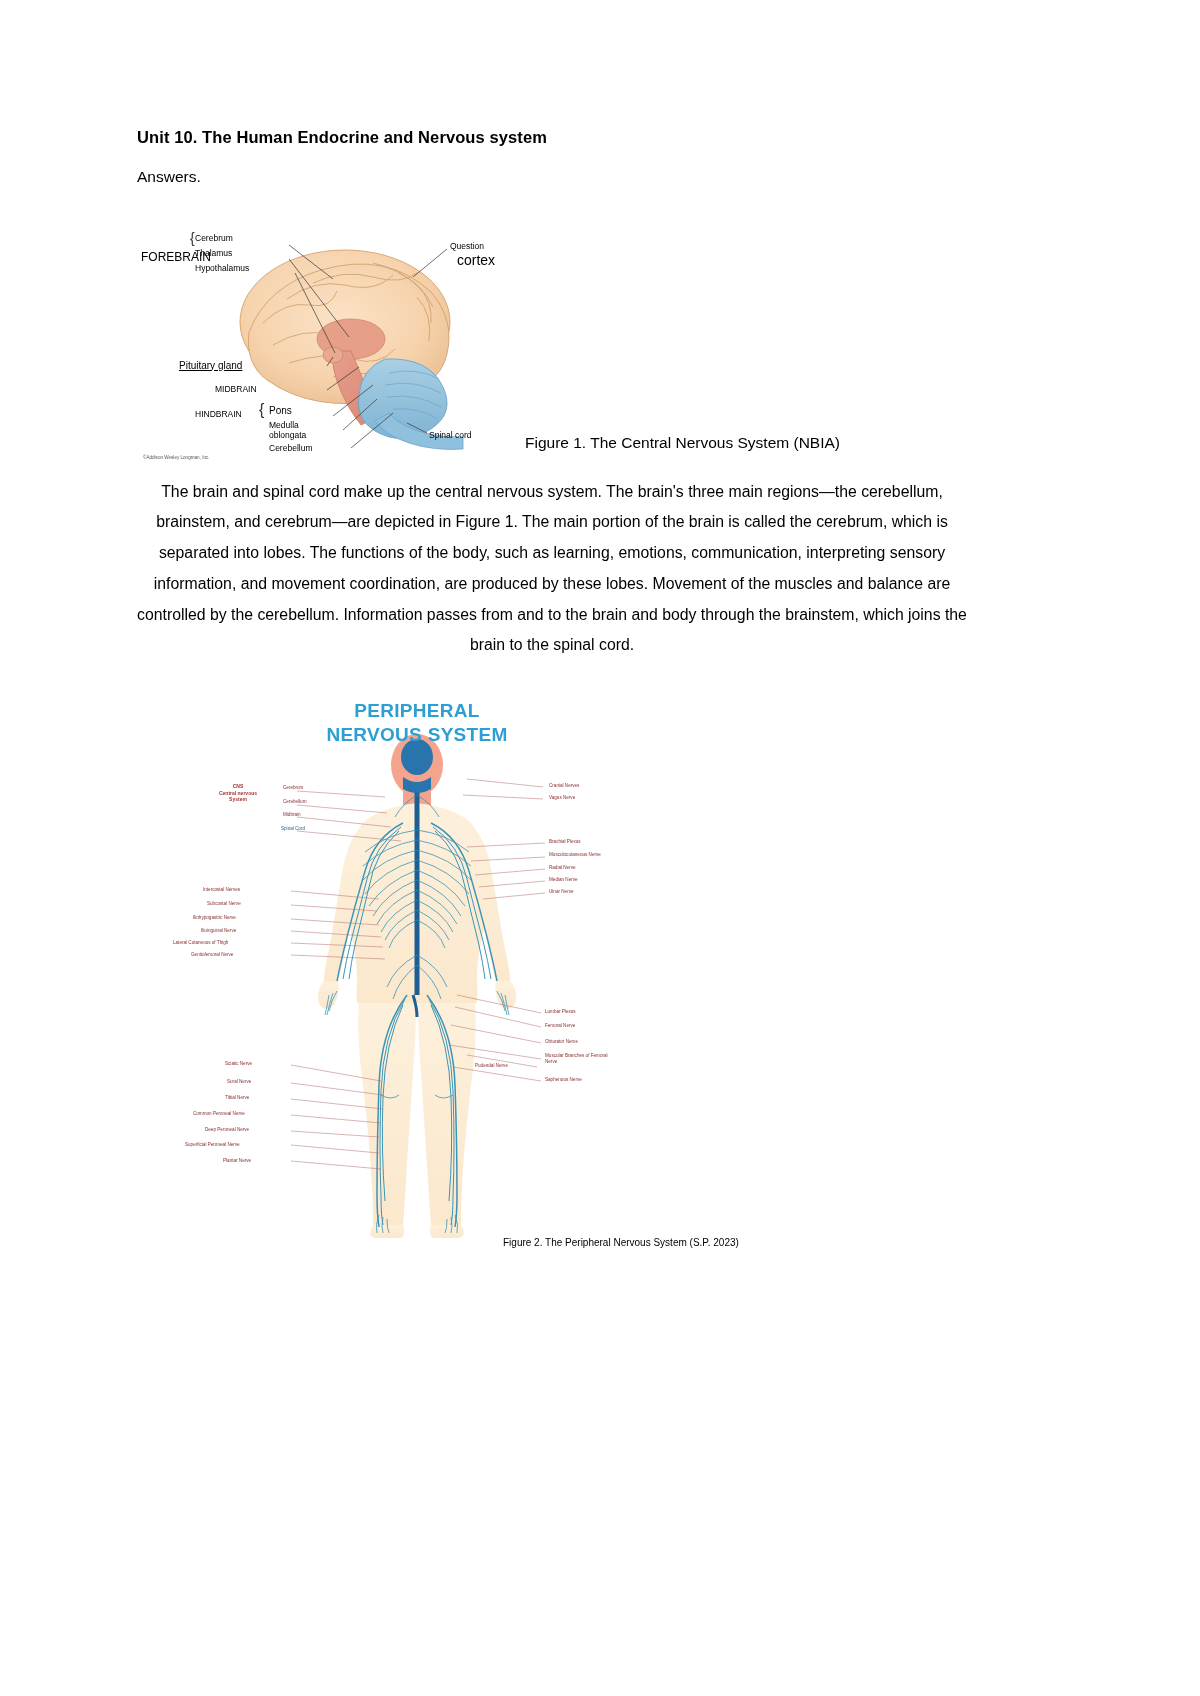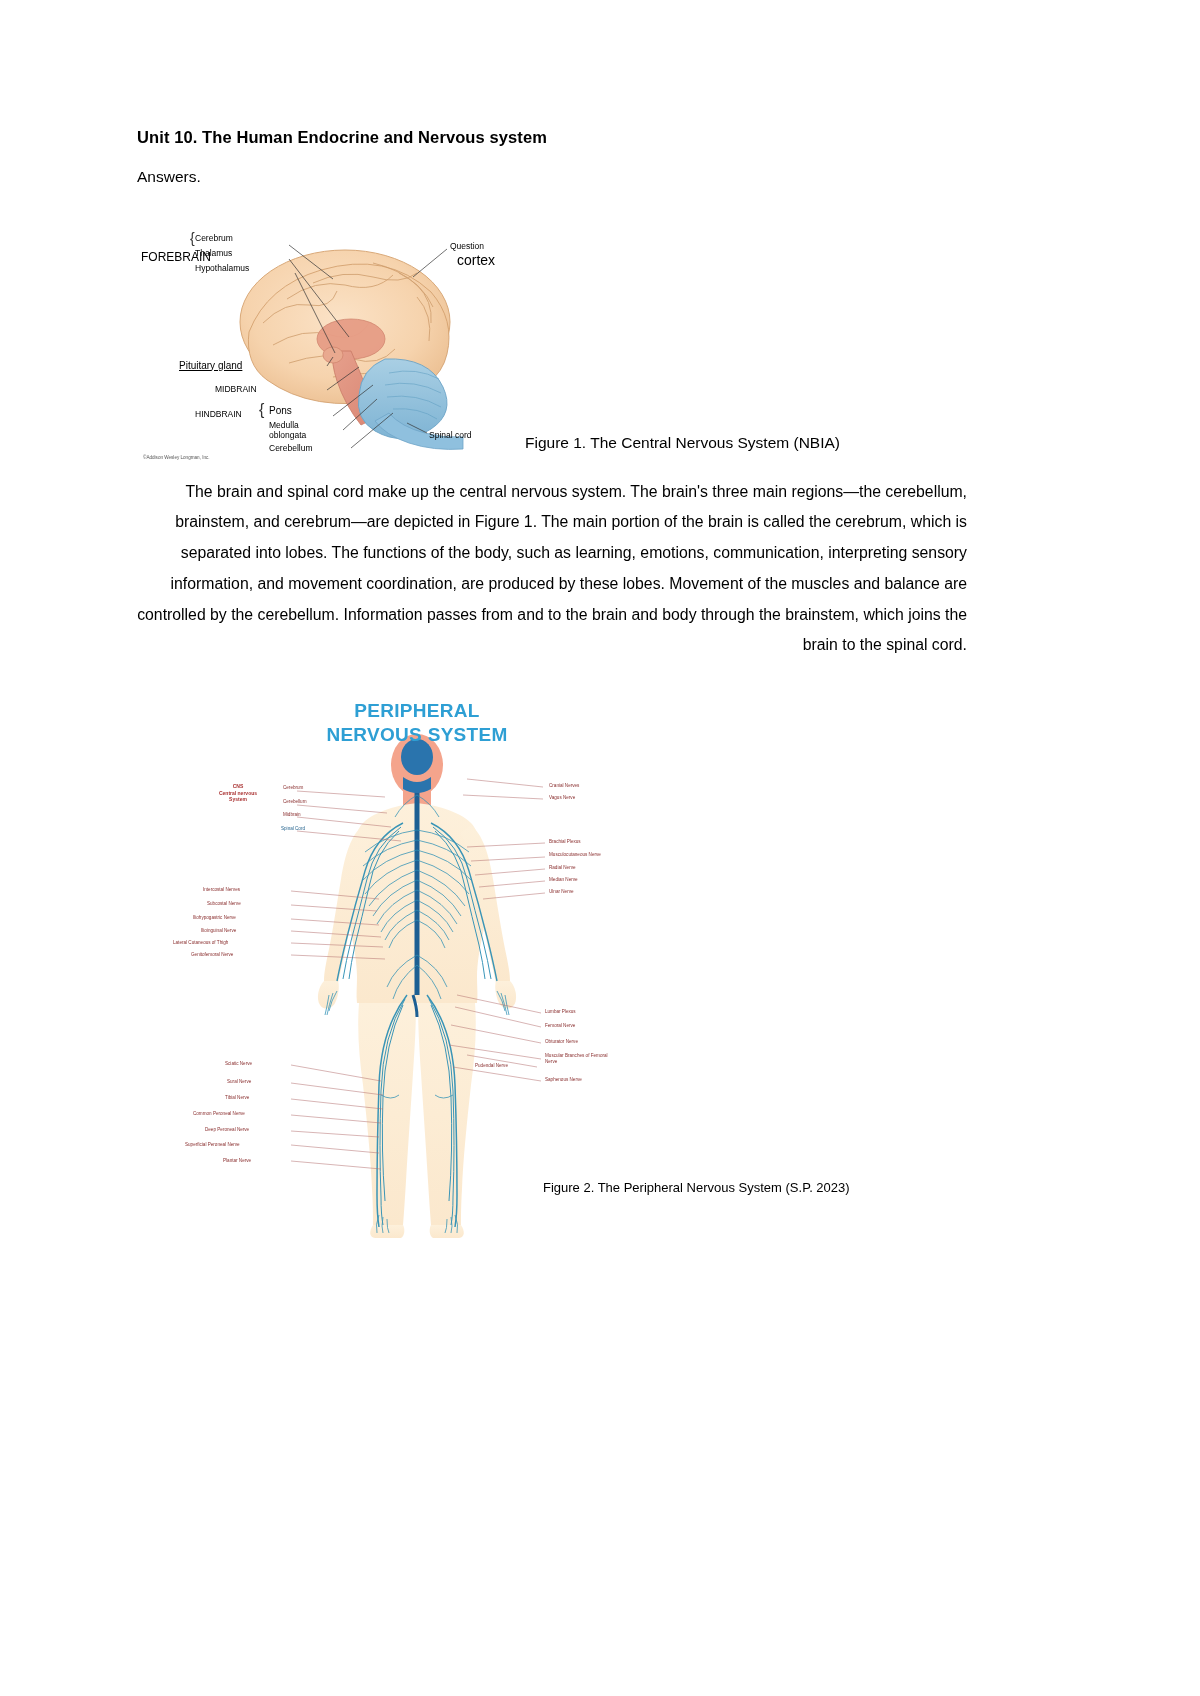--- a/index.html
+++ b/index.html
@@ -36,21 +36,21 @@
   }
   .para {
     font-size: 15.5px;
     line-height: 1.0;
     margin: 0 0 22px 0;
   }
   .body-para {
     font-size: 15.8px;
     line-height: 1.95;
     margin: 0;
-    text-align: right;
+    text-align: center;
   }
 
   
   .fig1-wrap {
     position: relative;
     margin-top: 42px;
     height: 250px;
   }
   .fig1 {
     position: absolute;
@@ -81,24 +81,23 @@
     left: 30px;
     top: 0;
     width: 500px;
     height: 545px;
     background: #fff;
     overflow: hidden;
   }
   .fig2-caption {
     position: absolute;
     left: 366px;
-    top: 485px;
-    font-size: 13px;
+    top: 542px;
+    font-size: 10px;
     white-space: nowrap;
-    margin-left: 40px;
   }
   .pns-title {
     position: absolute;
     left: 0; right: 0;
     top: 4px;
     text-align: center;
     color: #2e9fd4;
     font-weight: bold;
     font-size: 19px;
     line-height: 1.25;

